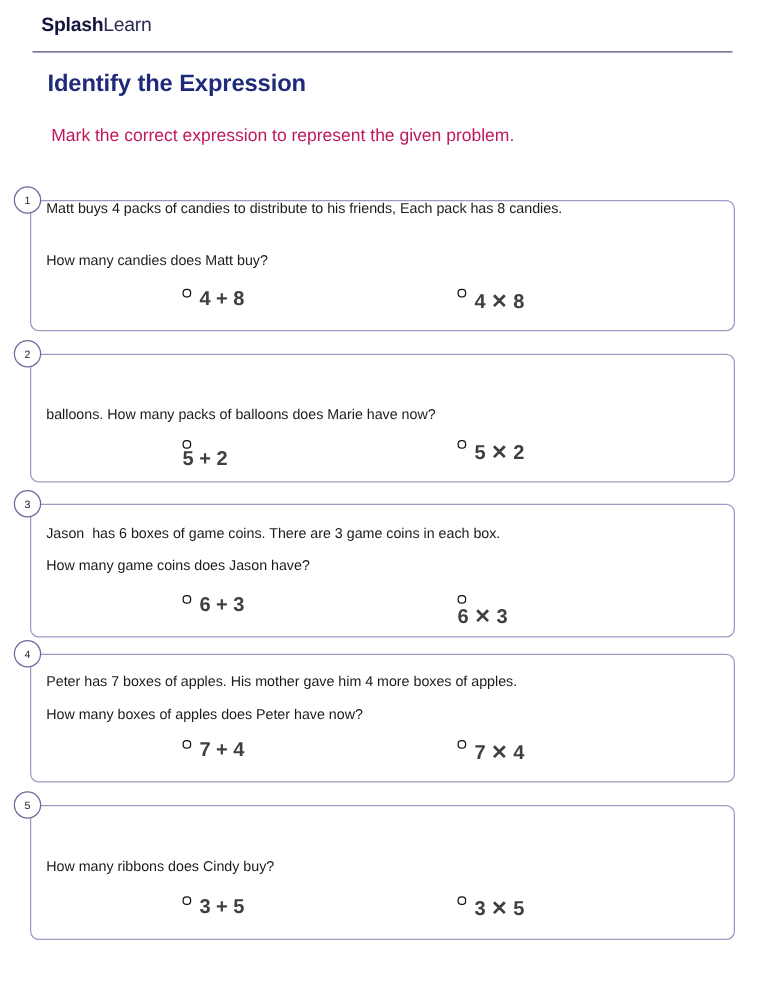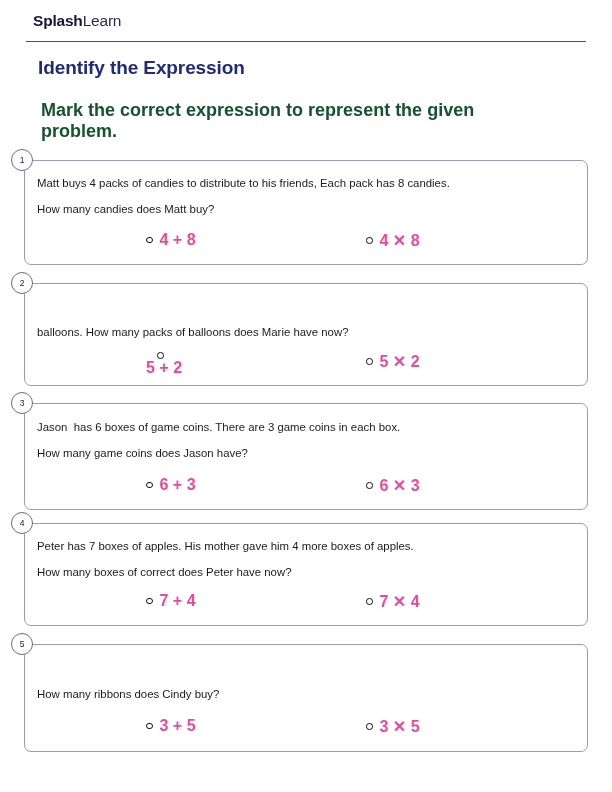--- a/index.html
+++ b/index.html
@@ -56,23 +56,23 @@
     font-size: 19px;
     font-weight: bold;
     color: #1f2b7a;
     letter-spacing: -0.1px;
     margin: 0;
   }
   .subtitle {
     position: absolute;
     left: 41px;
     top: 100px;
-    font-size: 18px;
-    font-weight: 700;
-    color: #14532d;
+    font-size: 14px;
+    font-weight: 400;
+    color: #be185d;
     margin: 0;
   }
 
   
   .questions {
     position: absolute;
     left: 0;
     top: 0;
     width: 612px;
   }
@@ -105,24 +105,24 @@
     font-size: 11.4px;
     line-height: 1.0;
     color: #1a1a1a;
     white-space: pre-wrap;
   }
   .qtext-line {
     display: block;
   }
   .option {
     display: flex;
-    align-items: center;
+    align-items: flex-start;
     font-size: 16px;
     font-weight: bold;
-    color: #ec4899;
+    color: #404040;
     white-space: nowrap;
   }
   .radio {
     display: inline-block;
     width: 6.5px;
     height: 6.5px;
     border: 1.2px solid #111111;
     border-radius: 50%;
     background: #ffffff;
     margin-right: 7px;
@@ -141,21 +141,21 @@
   </div>
 
   <div class="header-rule"></div>
 
   <h1 class="title">Identify the Expression</h1>
   <p class="subtitle">Mark the correct expression to represent the given problem.</p>
 
   <div class="questions" id="questions-container">
       <div class="qcard" style="top: 160px; height: 105px;">
         <div class="badge">1</div>
-        <div class="qtext qtext-line" style="position: absolute; left: 0px; top: 17px;">Matt buys 4 packs of candies to distribute to his friends, Each pack has 8 candies.</div>
+        <div class="qtext qtext-line" style="position: absolute; left: 0px; top: 1px;">Matt buys 4 packs of candies to distribute to his friends, Each pack has 8 candies.</div>
         <div class="qtext qtext-line" style="position: absolute; left: 0px; top: 43px;">How many candies does Matt buy?</div>
         <div class="option opt-a" style="top: 70px;">
           <span class="radio"></span>
           <span>4 + 8</span>
         </div>
         <div class="option opt-b" style="top: 70px;">
           <span class="radio"></span>
           <span>4 ✕ 8</span>
         </div>
       </div>
@@ -172,29 +172,29 @@
         </div>
       </div>
       <div class="qcard" style="top: 403px; height: 107px;">
         <div class="badge">3</div>
         <div class="qtext qtext-line" style="position: absolute; left: 0px; top: 18px;">Jason  has 6 boxes of game coins. There are 3 game coins in each box.</div>
         <div class="qtext qtext-line" style="position: absolute; left: 0px; top: 44px;">How many game coins does Jason have?</div>
         <div class="option opt-a" style="top: 72px;">
           <span class="radio"></span>
           <span>6 + 3</span>
         </div>
-        <div class="option opt-b" style="top: 72px;">
+        <div class="option opt-b" style="top: 72px; flex-direction: column;">
           <span class="radio"></span>
           <span>6 ✕ 3</span>
         </div>
       </div>
       <div class="qcard" style="top: 523px; height: 103px;">
         <div class="badge">4</div>
         <div class="qtext qtext-line" style="position: absolute; left: 0px; top: 17px;">Peter has 7 boxes of apples. His mother gave him 4 more boxes of apples.</div>
-        <div class="qtext qtext-line" style="position: absolute; left: 0px; top: 43px;">How many boxes of correct does Peter have now?</div>
+        <div class="qtext qtext-line" style="position: absolute; left: 0px; top: 43px;">How many boxes of apples does Peter have now?</div>
         <div class="option opt-a" style="top: 68px;">
           <span class="radio"></span>
           <span>7 + 4</span>
         </div>
         <div class="option opt-b" style="top: 68px;">
           <span class="radio"></span>
           <span>7 ✕ 4</span>
         </div>
       </div>
       <div class="qcard" style="top: 644px; height: 108px;">

